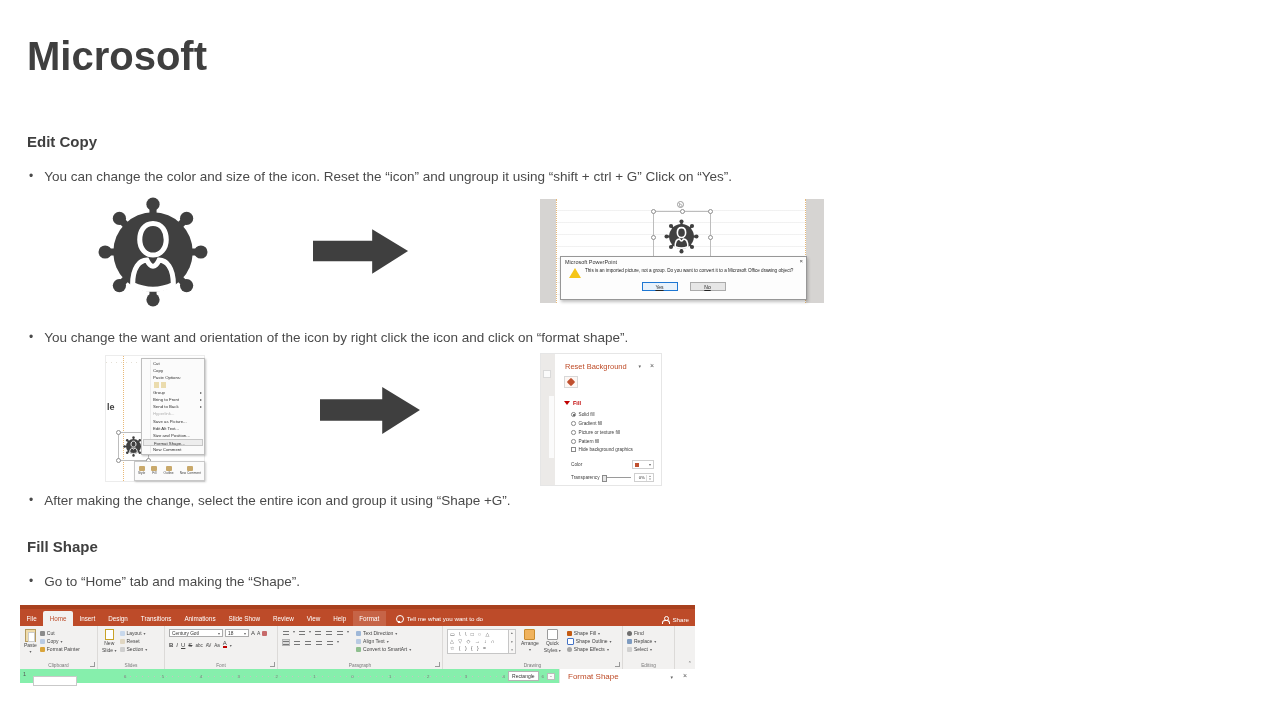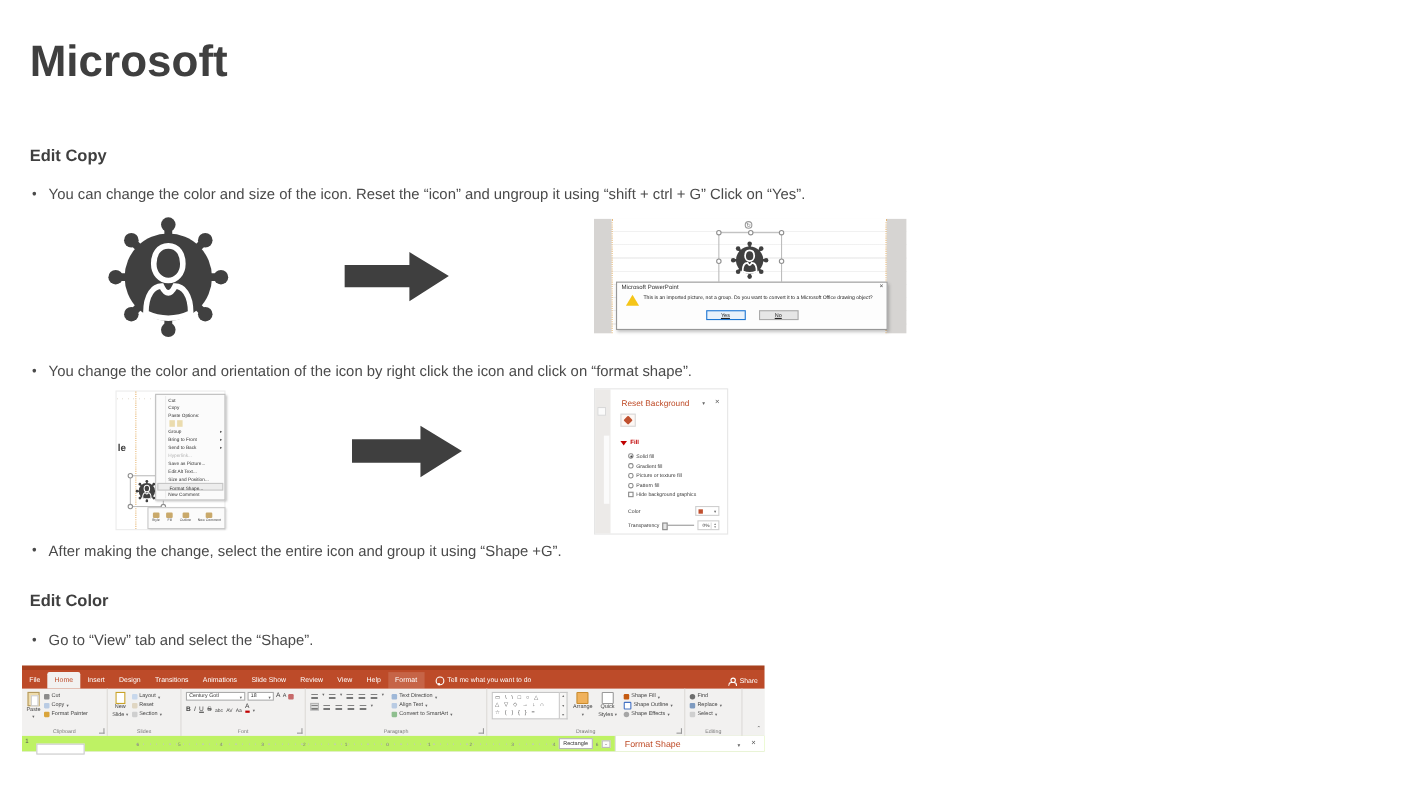--- a/index.html
+++ b/index.html
@@ -128,21 +128,21 @@
   .fmt-row .fc{border-bottom:2px solid #C00000;line-height:1}
   .alg{width:8px;height:7px;border:1px solid transparent;box-sizing:border-box;
        background:repeating-linear-gradient(to bottom,#777 0 1px,transparent 1px 3px);background-size:6px 100%;background-repeat:no-repeat;background-position:0 1px}
   .alg.sel{background-color:#DBDBDB;border-color:#B5B5B5}
   .gallery{width:62px;border:1px solid #C6C6C6;background:#fff;font-size:5px;color:#555;line-height:7px;
            letter-spacing:1.5px;padding:1px 2px;box-sizing:border-box;white-space:nowrap;overflow:hidden}
   .gal-scroll{width:7px;border:1px solid #C6C6C6;border-left:none;background:#F7F6F5;display:flex;flex-direction:column;
               align-items:center;justify-content:space-between;font-size:3.5px;color:#666;padding:1px 0;box-sizing:border-box}
   .chev{position:absolute;right:3px;bottom:3px;font-size:5px;color:#666}
 
-  .status-row{height:14px;display:flex;background:#bef264;position:relative}
+  .status-row{height:14px;display:flex;background:#86efac;position:relative}
   .thumb-rail{width:100px;position:relative}
   .slide-num{position:absolute;left:3px;top:2px;font-size:5.5px;color:#555}
   .thumb-box{position:absolute;left:13px;top:7px;width:42px;height:8px;background:#fff;border:1px solid #C9C9C9}
   .ruler{flex:1;display:flex;align-items:center;gap:3px;padding:0 4px;
          font-size:4.3px;color:#777}
   .ruler .nums{flex:1;display:flex;justify-content:space-between;
          background:repeating-linear-gradient(90deg,#C3C3C3 0 1px,transparent 1px 6px);background-size:100% 1px;background-repeat:no-repeat;background-position:center}
   .rect-lbl{background:#fff;border:1px solid #B5B5B5;font-size:5px;color:#333;padding:1px 3px;white-space:nowrap}
   .collapse-btn{width:8px;height:7px;background:#FBFBFB;border:1px solid #BBB;font-size:4px;line-height:5px;text-align:center;color:#444;box-sizing:border-box}
   .fs-pane{width:135px;background:#fff;border-left:1px solid #E2E2E2;position:relative}
@@ -187,28 +187,28 @@
     </symbol>
   </defs>
 </svg>
 
 <div class="abs slide-title">Microsoft</div>
 <div class="abs sec-h" style="left:27px;top:133px">Edit Copy</div>
 <div class="abs bullet" style="left:29px;top:169px">
     <span>You can change the color and size of the icon. Reset the “icon” and ungroup it using “shift + ctrl + G” Click on “Yes”.</span>
   </div>
 <div class="abs bullet" style="left:29px;top:330px">
-    <span>You change the color and orientation of the icon by right click the icon and click on “format shape”.</span>
+    <span>You change the want and orientation of the icon by right click the icon and click on “format shape”.</span>
   </div>
 <div class="abs bullet" style="left:29px;top:493px">
     <span>After making the change, select the entire icon and group it using “Shape +G”.</span>
   </div>
-<div class="abs sec-h" style="left:27px;top:538px">Edit Color</div>
+<div class="abs sec-h" style="left:27px;top:538px">Fill Shape</div>
 <div class="abs bullet" style="left:29px;top:574px">
-    <span>Go to “View” tab and select the “Shape”.</span>
+    <span>Go to “Home” tab and making the “Shape”.</span>
   </div>
 
 <svg class="abs" style="left:97px;top:196px" width="112" height="112">
     <use href="#person-virus"></use>
   </svg>
 <svg class="abs" style="left:313px;top:227px" width="97" height="49">
     <use href="#block-arrow"></use>
   </svg>
 <svg class="abs" style="left:318px;top:385px" width="106" height="51">
     <use href="#block-arrow"></use>

